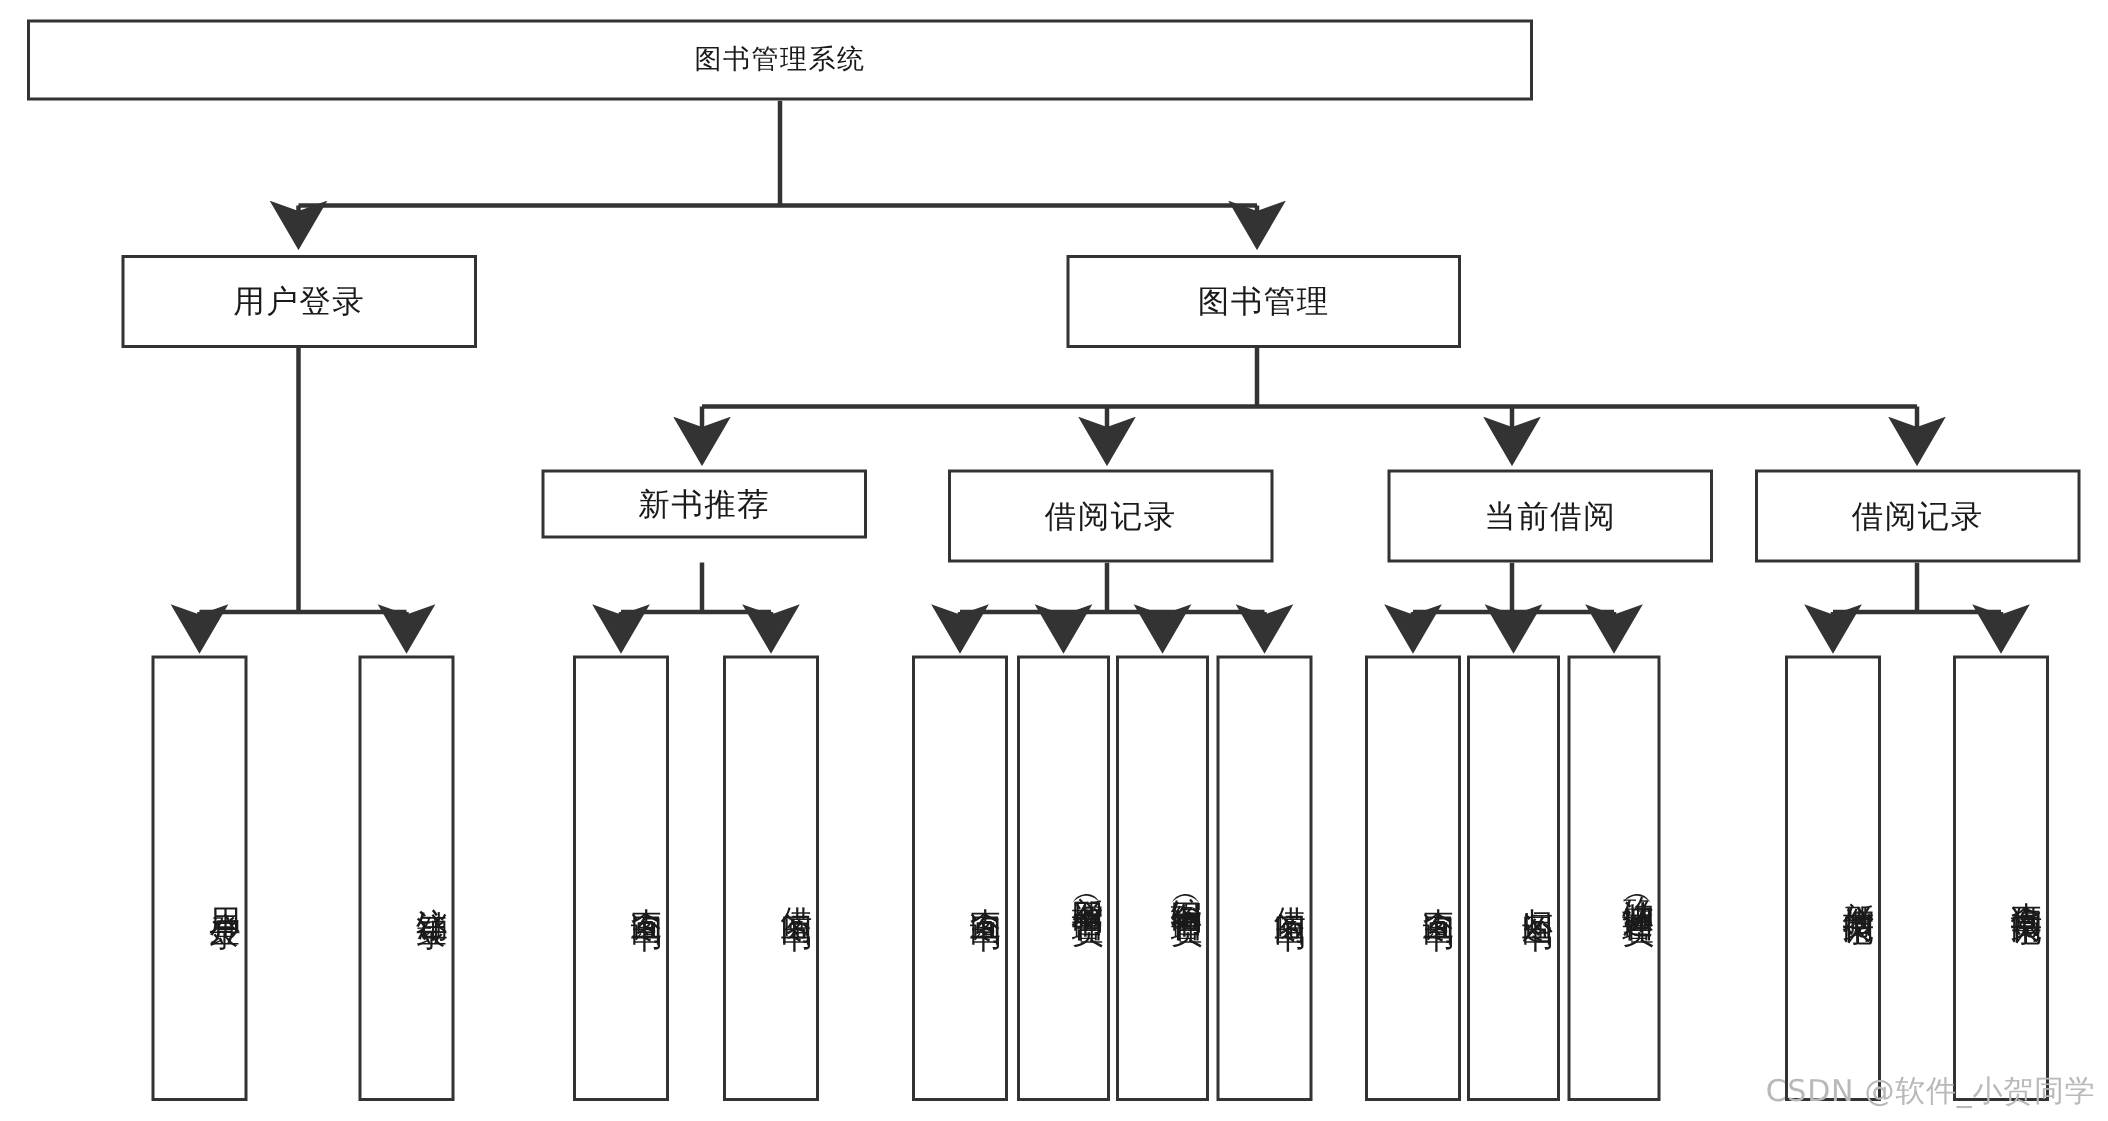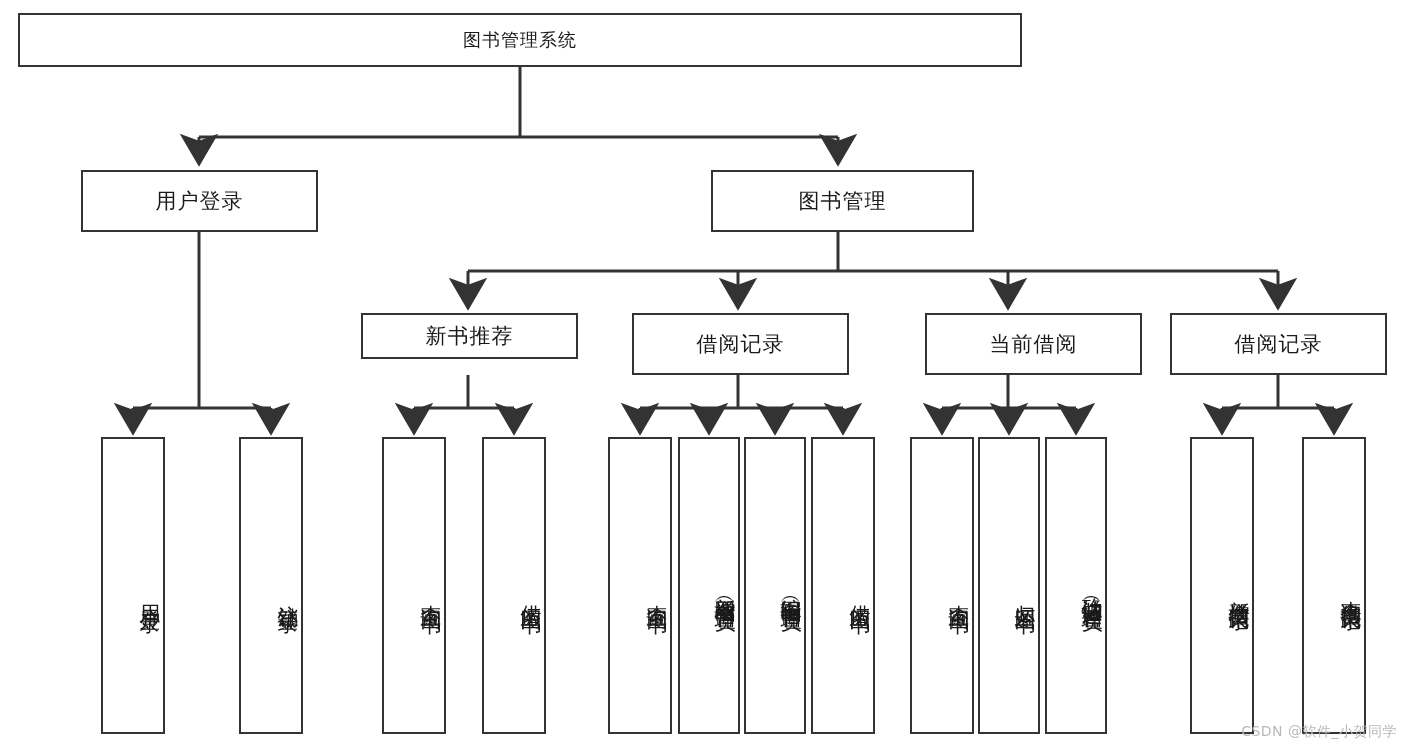--- a/index.html
+++ b/index.html
@@ -59,21 +59,21 @@
     letter-spacing: 2px;
   }
   .node-label {
     display: block;
     white-space: nowrap;
   }
   #watermark {
     position: absolute;
     right: 8px;
     bottom: 6px;
-    font-size: 14px;
+    font-size: 20px;
     color: #b9b9b9;
     white-space: nowrap;
     letter-spacing: 0.5px;
   }
 </style>
 </head>
 <body>
 
 <div id="diagram-root">
 

